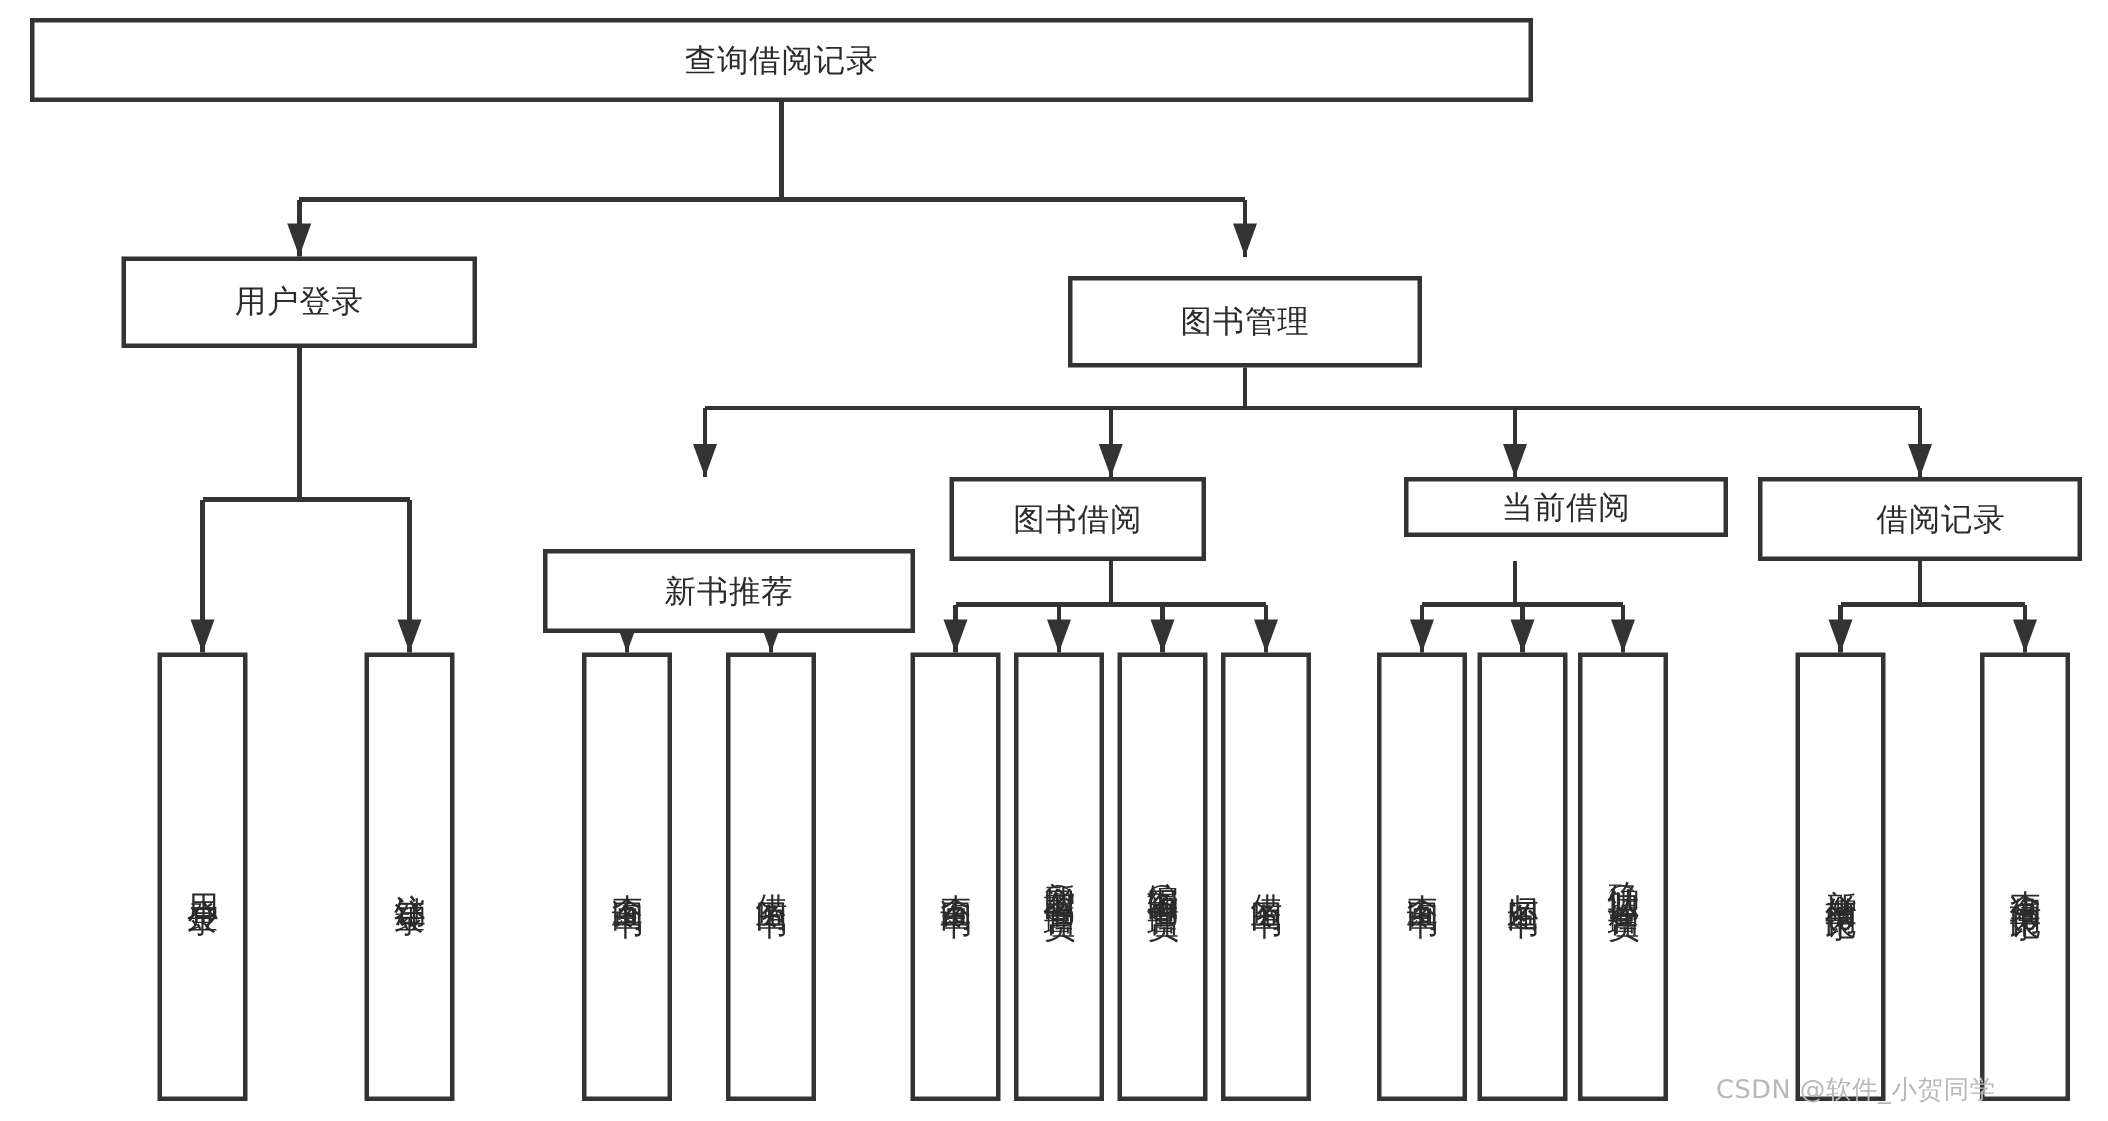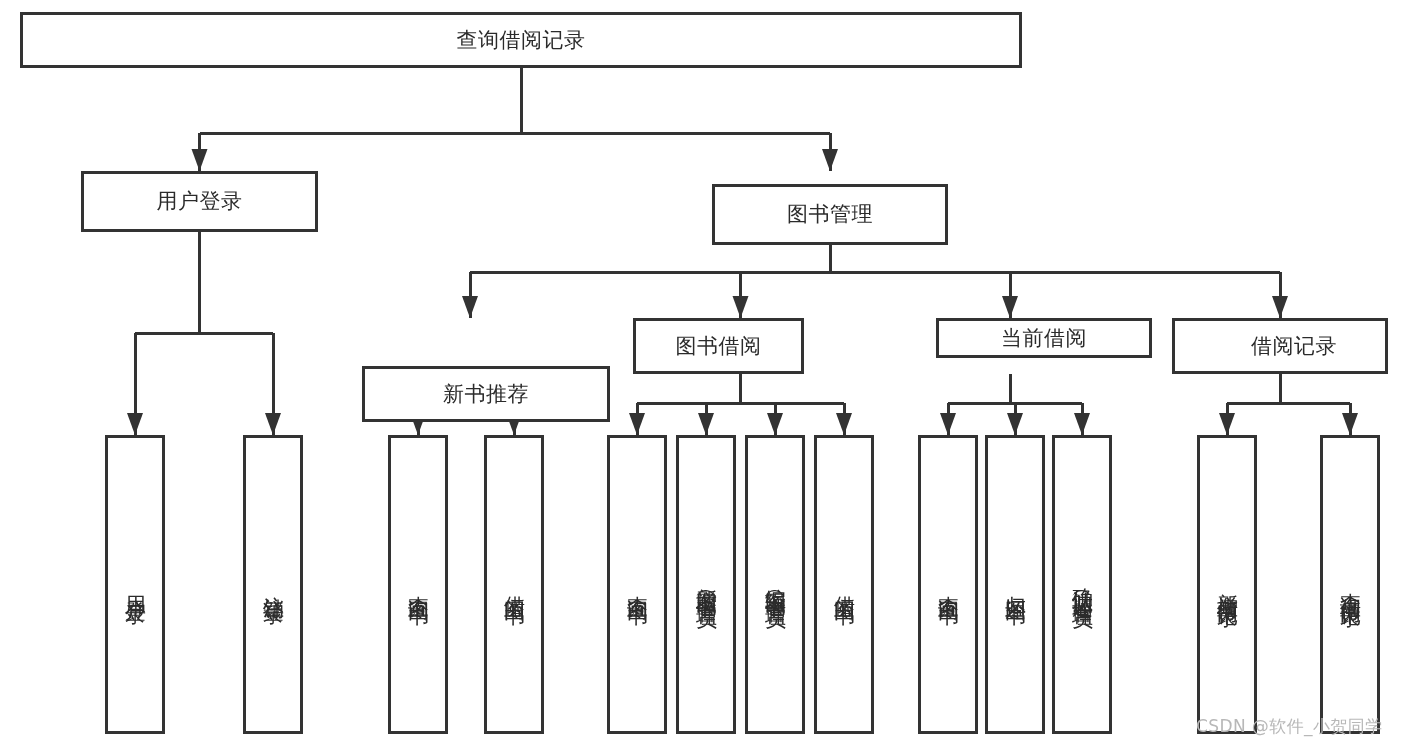--- a/index.html
+++ b/index.html
@@ -176,14 +176,14 @@
       <div class="node vertical" style="left: 1052px; top: 435px; width: 60px; height: 299px; border-color: rgb(51, 51, 51); background: rgb(255, 255, 255);">
         <span class="node-label" style="color: rgb(43, 43, 43);">确认归还（管理员）</span>
       </div>
       <div class="node vertical" style="left: 1197px; top: 435px; width: 60px; height: 299px; border-color: rgb(51, 51, 51); background: rgb(255, 255, 255);">
         <span class="node-label" style="color: rgb(43, 43, 43);">新增借阅记录</span>
       </div>
       <div class="node vertical" style="left: 1320px; top: 435px; width: 60px; height: 299px; border-color: rgb(51, 51, 51); background: rgb(255, 255, 255);">
         <span class="node-label" style="color: rgb(43, 43, 43);">查询借阅记录</span>
       </div>
     </div>
-  <div class="watermark" style="left: 1196px; top: 715px; color: rgb(184, 184, 184);">CSDN @软件_小贺同学</div>
+  <div class="watermark" style="left: 1144px; top: 715px; color: rgb(184, 184, 184);">CSDN @软件_小贺同学</div>
 </div>
 
 </body></html>

